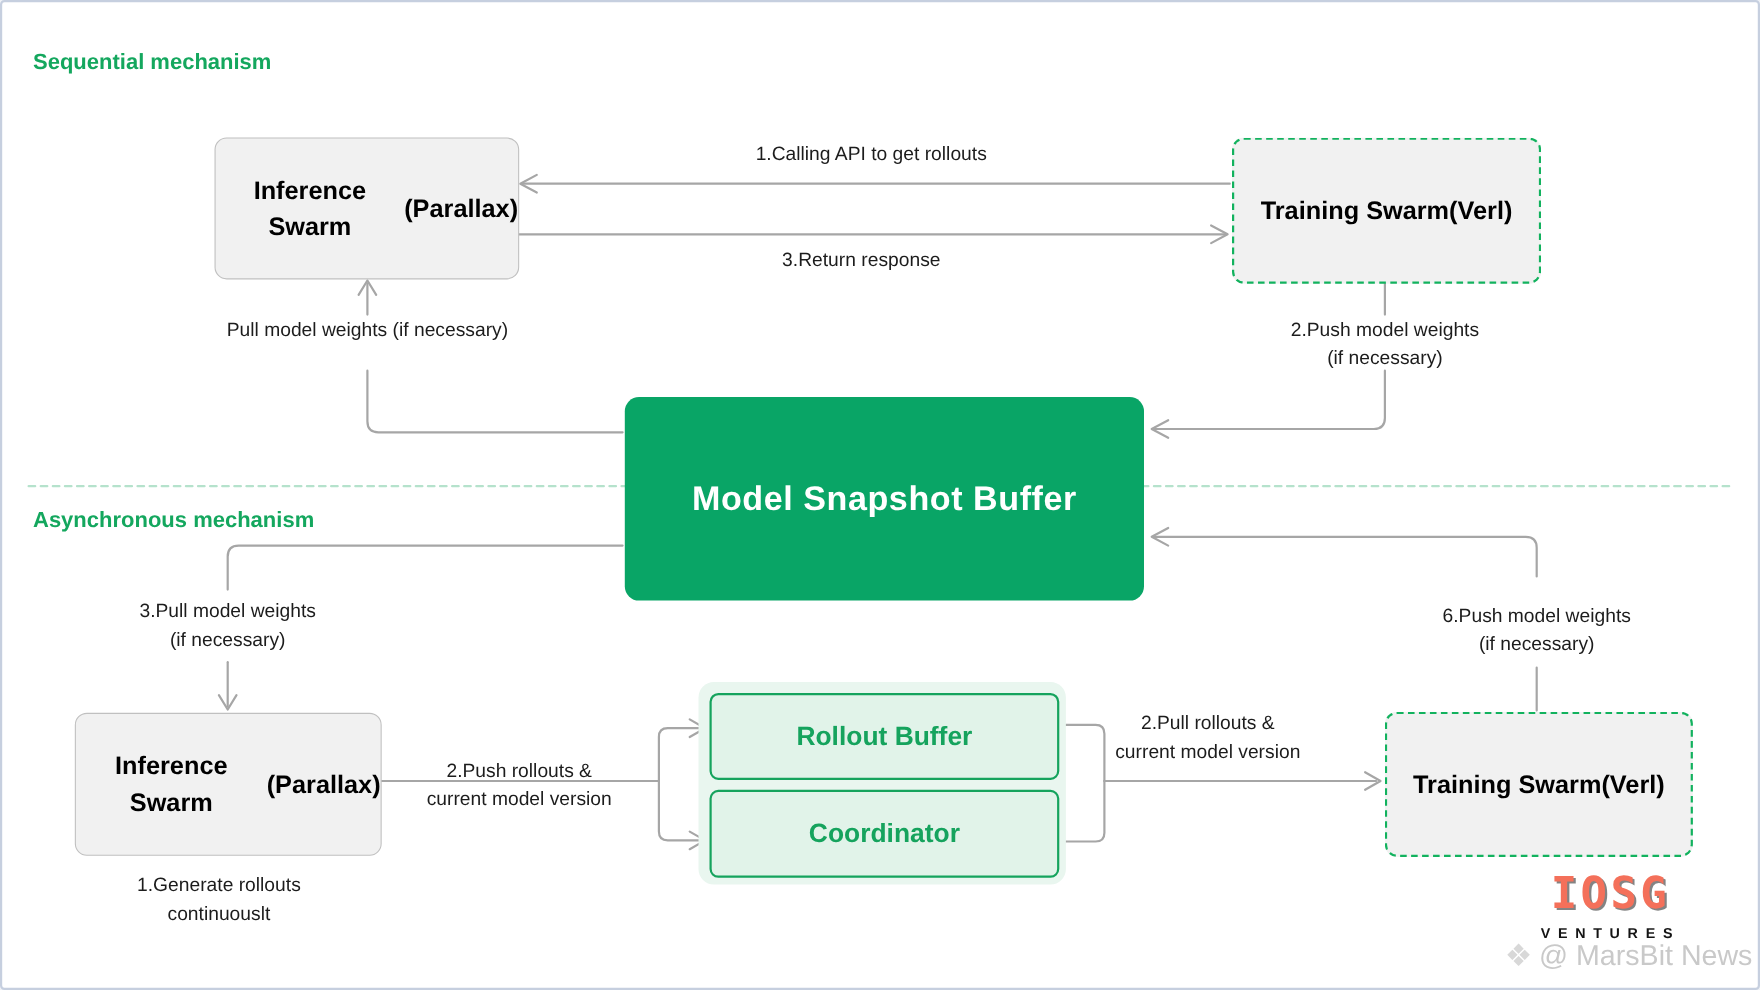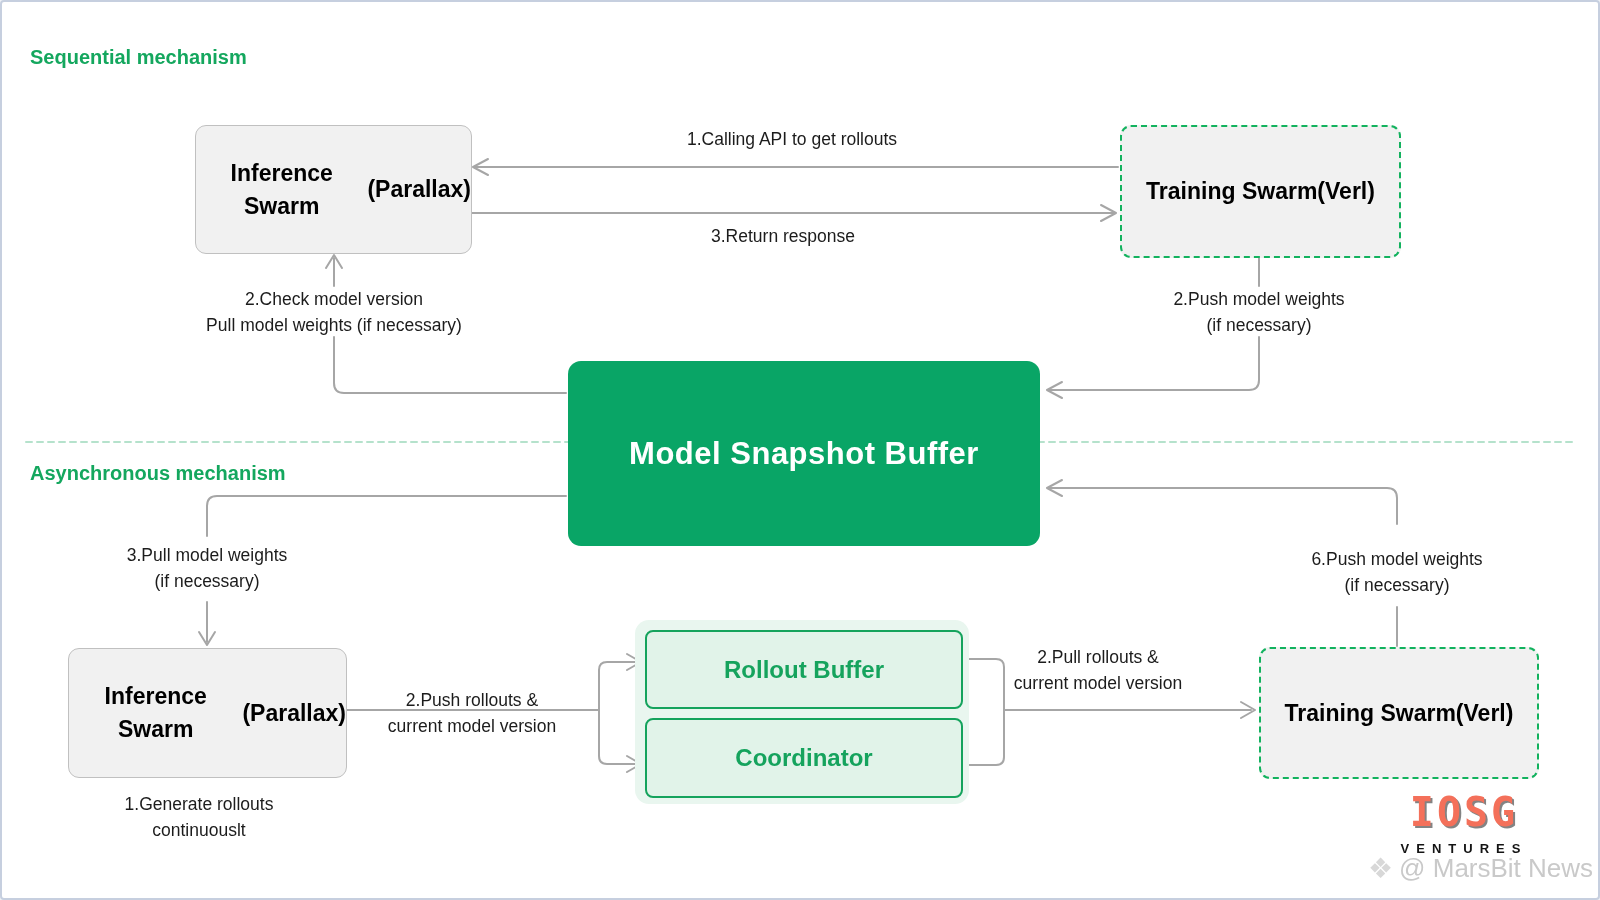--- a/index.html
+++ b/index.html
@@ -116,21 +116,20 @@
     <span>Rollout Buffer</span>
   </div>
   <div class="node dashed" style="left:1257px;top:645px;width:276px;height:128px;">
     <div>Training Swarm</div>
     <div>(Verl)</div>
   </div>
 
   <div class="lbl" style="left:790px;top:124px;">1.Calling API to get rollouts</div>
   <div class="lbl" style="left:781px;top:221px;">3.Return response</div>
   <div class="lbl" style="left:332px;top:284px;">
-    <div>2.Check model version</div>
     <div>Pull model weights (if necessary)</div>
   </div>
   <div class="lbl" style="left:1257px;top:284px;">
     <div>2.Push model weights</div>
     <div>(if necessary)</div>
   </div>
   <div class="lbl" style="left:205px;top:540px;">
     <div>3.Pull model weights</div>
     <div>(if necessary)</div>
   </div>

